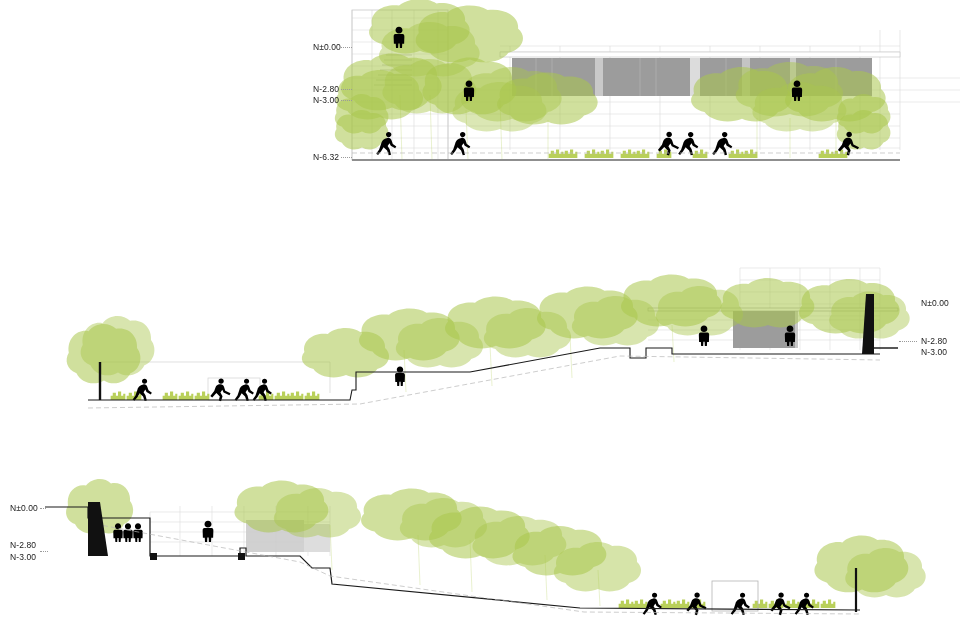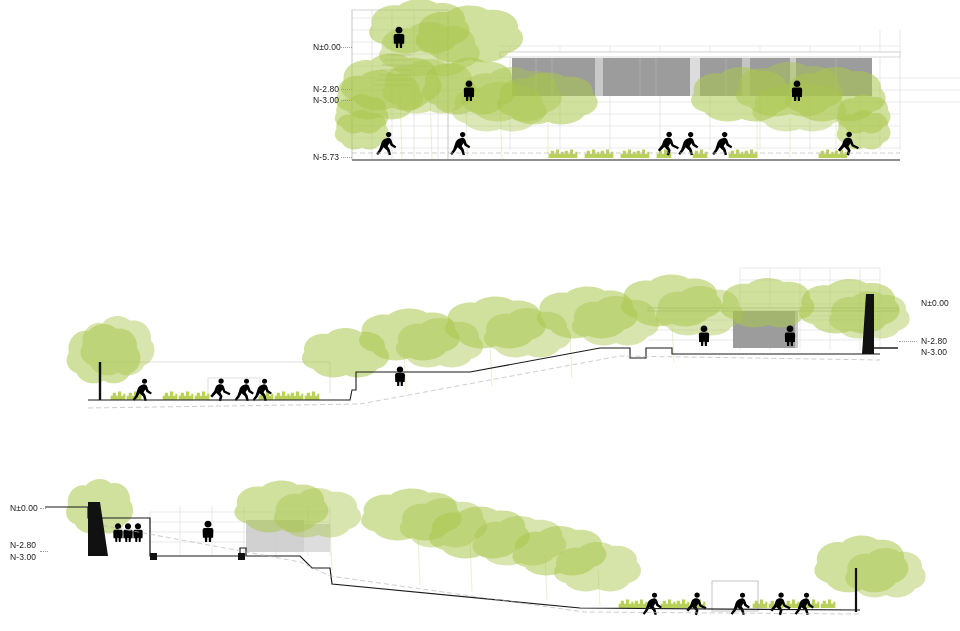--- a/index.html
+++ b/index.html
@@ -354,21 +354,21 @@
     </g>
   </svg>
 
   <div>
     <div class="lvl" style="left:313px;top:42px;">N±0.00</div>
     <div class="lvl-dot" style="left:341px;top:47px;width:11px;"></div>
     <div class="lvl" style="left:313px;top:84px;">N-2.80</div>
     <div class="lvl-dot" style="left:341px;top:89px;width:11px;"></div>
     <div class="lvl" style="left:313px;top:95px;">N-3.00</div>
     <div class="lvl-dot" style="left:341px;top:100px;width:11px;"></div>
-    <div class="lvl" style="left:313px;top:152px;">N-5.73</div>
+    <div class="lvl" style="left:313px;top:152px;">N-6.32</div>
     <div class="lvl-dot" style="left:341px;top:157px;width:11px;"></div>
   </div>
 
   <div>
     <div class="lvl" style="left:921px;top:298px;">N±0.00</div>
     <div class="lvl" style="left:921px;top:336px;">N-2.80</div>
     <div class="lvl" style="left:921px;top:347px;">N-3.00</div>
     <div class="lvl-dot" style="left:899px;top:341px;width:18px;"></div>
   </div>
 

